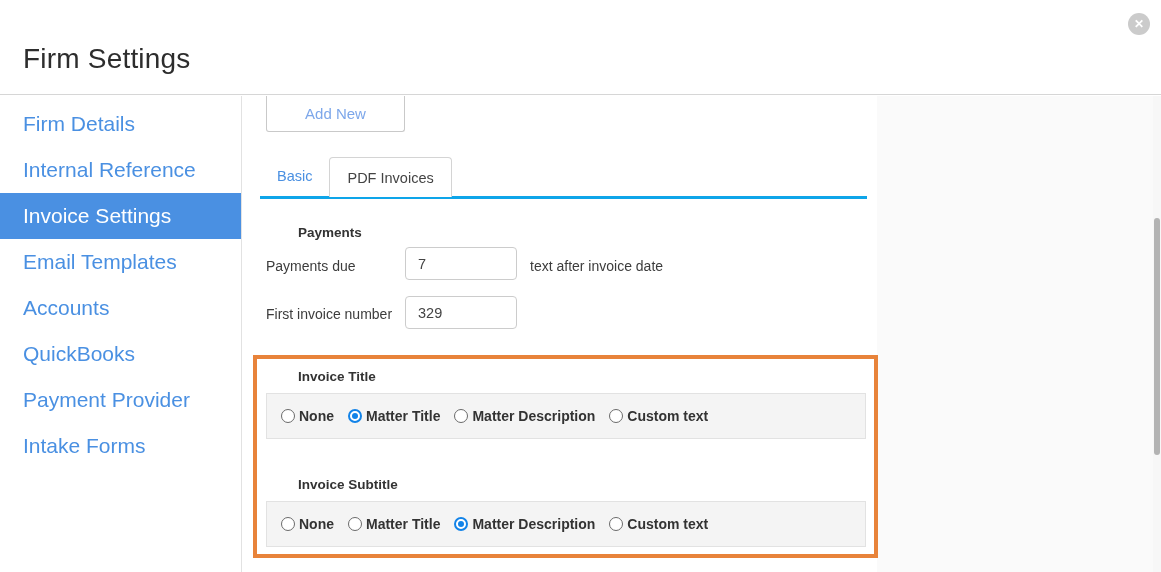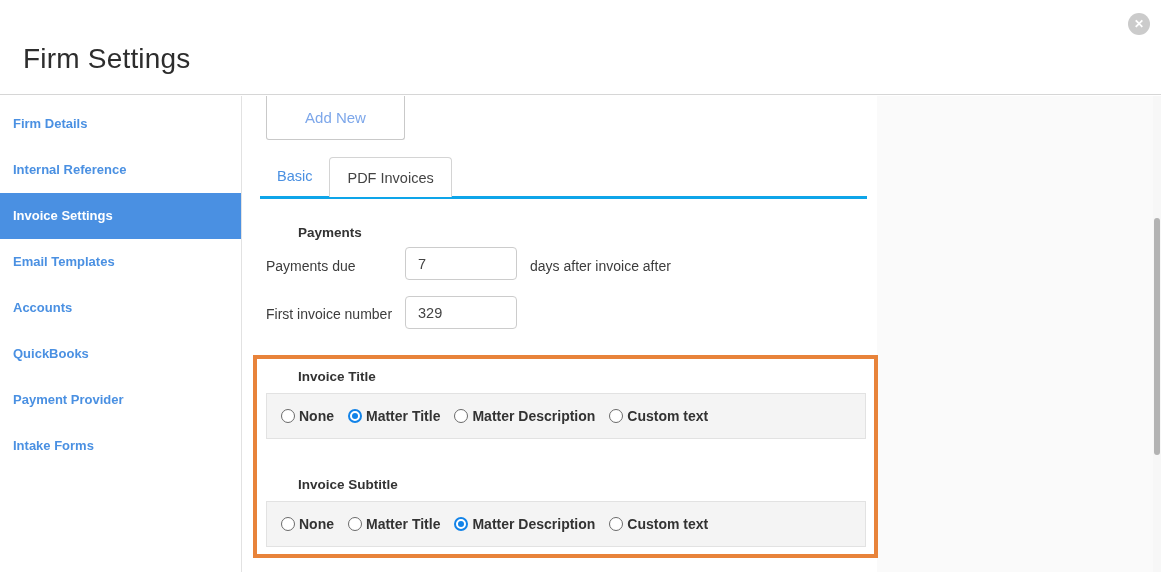--- a/index.html
+++ b/index.html
@@ -13,33 +13,33 @@
   .page-title { position:absolute; left:23px; top:43px; font-size:28px; font-weight:400;
                 color:#2d2d2d; letter-spacing:0.2px; }
   .close-btn { position:absolute; top:13px; right:11px; width:22px; height:22px;
                border-radius:50%; background:#cbcbcb; color:#fff; display:flex;
                align-items:center; justify-content:center; font-size:12px; font-weight:bold;
                cursor:pointer; }
 
   
   .sidebar { position:absolute; top:96px; left:0; bottom:0; width:242px; background:#fff;
              border-right:1px solid #e2e2e2; padding-top:5px; z-index:2; }
-  .nav-item { height:46px; line-height:46px; padding-left:13px; color:var(--accent-blue);
-              font-size:13px; font-weight:700; cursor:pointer; white-space:nowrap; }
+  .nav-item { height:46px; line-height:46px; padding-left:23px; color:var(--accent-blue);
+              font-size:21px; font-weight:400; cursor:pointer; white-space:nowrap; }
   .nav-item.selected { background:var(--accent-blue); color:#fff; }
 
   
   .main { position:absolute; top:96px; left:242px; right:0; bottom:0; background:#fff; }
   .right-shade { position:absolute; top:0; left:635px; right:8px; bottom:0; background:#fafafa; }
 
   .scrollbar { position:absolute; top:0; right:0; bottom:0; width:8px; background:#f7f7f7; }
   .scroll-thumb { position:absolute; top:122px; right:1px; width:6px; height:237px;
                   background:#b3b3b3; border-radius:3px; cursor:pointer; }
 
-  .add-new-btn { position:absolute; left:24px; top:0; width:139px; height:44px;
+  .add-new-btn { position:absolute; left:24px; top:0; width:139px; height:36px;
                  border:1px solid #c9c9c9; border-top:none; border-radius:0 0 3px 3px;
                  background:#fff; display:flex; align-items:center; justify-content:center;
                  color:#7da7ea; font-size:15px; cursor:pointer; }
 
   .tabs { position:absolute; left:18px; top:63px; width:607px; height:40px;
           border-bottom:3px solid #0ea5e9; display:flex; align-items:flex-end; }
   .tab { height:39px; line-height:39px; padding:0 17px; font-size:14.5px;
          color:var(--accent-blue); cursor:pointer; }
   .tab.active { color:#444; background:#fff; border:1px solid #d4d4d4; border-bottom:none;
                 border-radius:4px 4px 0 0; height:40px; line-height:40px; margin-bottom:-1px; }
@@ -94,21 +94,21 @@
 
     <div class="tabs">
       <div class="tab">Basic</div>
       <div class="tab active">PDF Invoices</div>
     </div>
 
     <div class="section-label" style="top:129px">Payments</div>
 
     <div class="field-label" style="left:24px; top:162px">Payments due</div>
     <input class="text-input" style="left: 163px; top: 151px;" value="7">
-    <div class="field-suffix" style="left:288px; top:162px">days after invoice after</div>
+    <div class="field-suffix" style="left:288px; top:162px">text after invoice date</div>
 
     <div class="field-label" style="left:24px; top:210px">First invoice number</div>
     <input class="text-input" style="left: 163px; top: 200px;" value="329">
 
     <div class="section-label" style="top:273px">Invoice Title</div>
     <div class="radio-box" id="rg-box-0" style="top:297px">
         <label class="radio-item">
           <span class="radio"></span>
           <span>None</span>
         </label>

